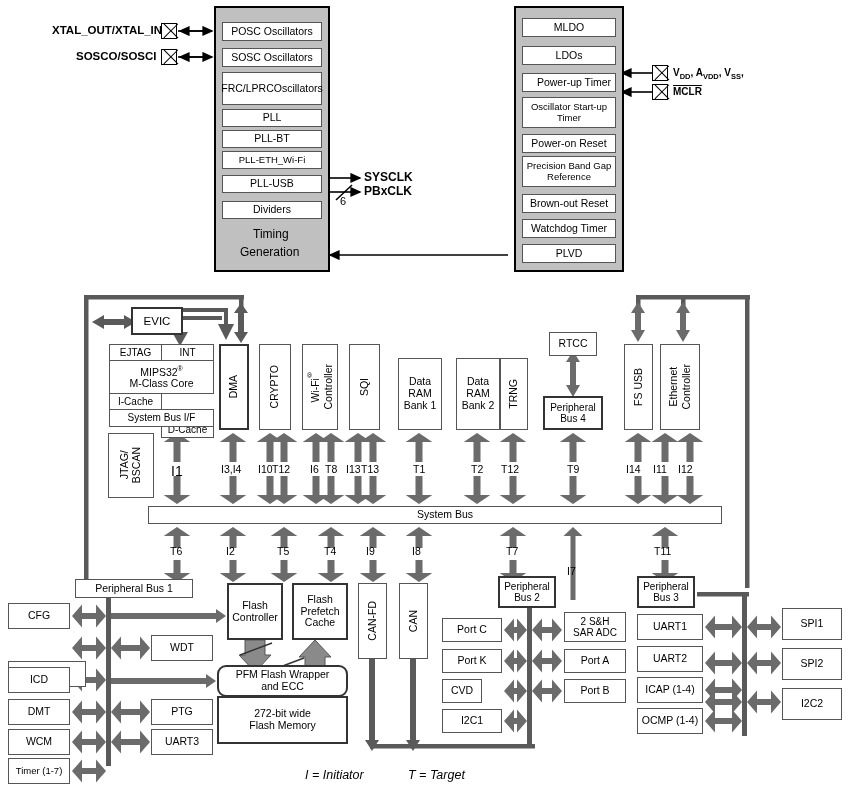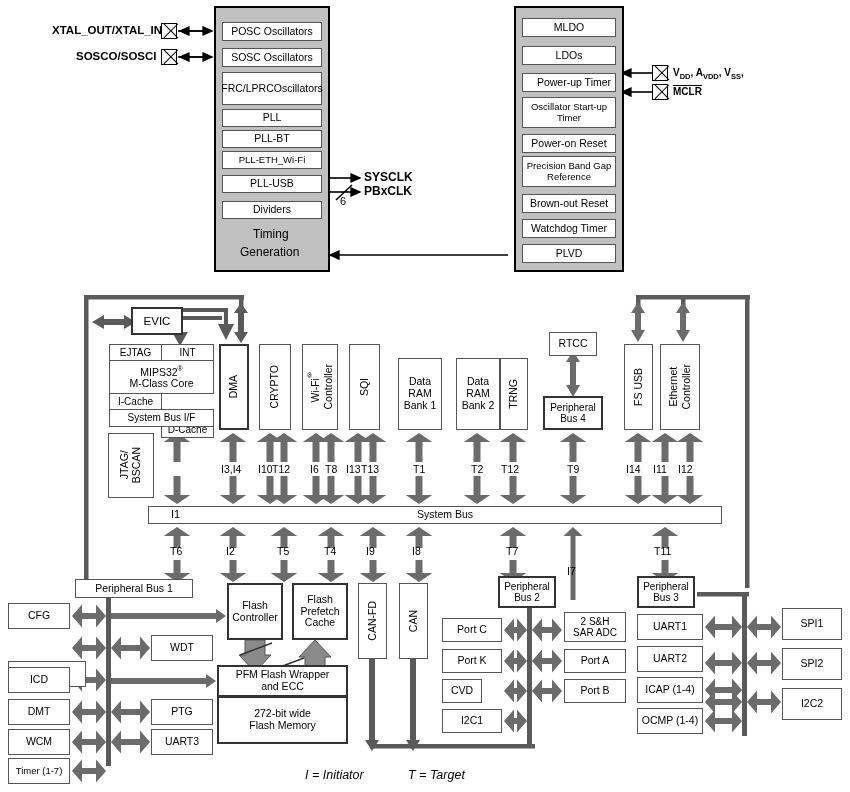--- a/index.html
+++ b/index.html
@@ -306,21 +306,21 @@
   <div class="box" style="left:624px;top:344px;width:29px;height:86px;">
     <span class="vert">FS USB</span>
     </div>
   <div class="box" style="left:660px;top:344px;width:40px;height:86px;">
     <span class="vert" style="text-align:center;line-height:1.25;"><span>Ethernet</span><br><span>Controller</span></span>
     </div>
 
   <div class="box" style="left:148px;top:506px;width:574px;height:18px;font-size:10.5px;padding-left:20px;">System Bus</div>
 
   <div id="ports-top">
-      <div class="lbl" style="left: 171px; top: 464px; font-size: 11px; margin-top: 44px;">I1</div>
+      <div class="lbl" style="left: 171px; top: 464px; font-size: 14px;">I1</div>
       <div class="lbl" style="left: 221px; top: 464px; font-size: 10.5px;">I3,I4</div>
       <div class="lbl" style="left: 258px; top: 464px; font-size: 10.5px;">I10</div>
       <div class="lbl" style="left: 272px; top: 464px; font-size: 10.5px;">T12</div>
       <div class="lbl" style="left: 310px; top: 464px; font-size: 10.5px;">I6</div>
       <div class="lbl" style="left: 325px; top: 464px; font-size: 10.5px;">T8</div>
       <div class="lbl" style="left: 346px; top: 464px; font-size: 10.5px;">I13</div>
       <div class="lbl" style="left: 361px; top: 464px; font-size: 10.5px;">T13</div>
       <div class="lbl" style="left: 413px; top: 464px; font-size: 10.5px;">T1</div>
       <div class="lbl" style="left: 471px; top: 464px; font-size: 10.5px;">T2</div>
       <div class="lbl" style="left: 501px; top: 464px; font-size: 10.5px;">T12</div>
@@ -358,21 +358,21 @@
 
   <div class="box thick" style="left:227px;top:583px;width:56px;height:57px;flex-direction:column;">
     <span>Flash</span>
     <span>Controller</span>
     </div>
   <div class="box thick" style="left:292px;top:583px;width:56px;height:57px;flex-direction:column;">
     <span>Flash</span>
     <span>Prefetch</span>
     <span>Cache</span>
     </div>
-  <div class="box thick" style="left:217px;top:665px;width:131px;height:32px;flex-direction:column;">
+  <div class="box thick" style="left:217px;top:665px;width:131px;height:32px;flex-direction:column;border-radius:9px;">
     <span>PFM Flash Wrapper</span>
     <span>and ECC</span>
     </div>
   <div class="box thick" style="left:217px;top:696px;width:131px;height:48px;flex-direction:column;">
     <span>272-bit wide</span>
     <span>Flash Memory</span>
     </div>
 
   <div class="box" style="left:358px;top:583px;width:29px;height:76px;">
     <span class="vert">CAN-FD</span>

